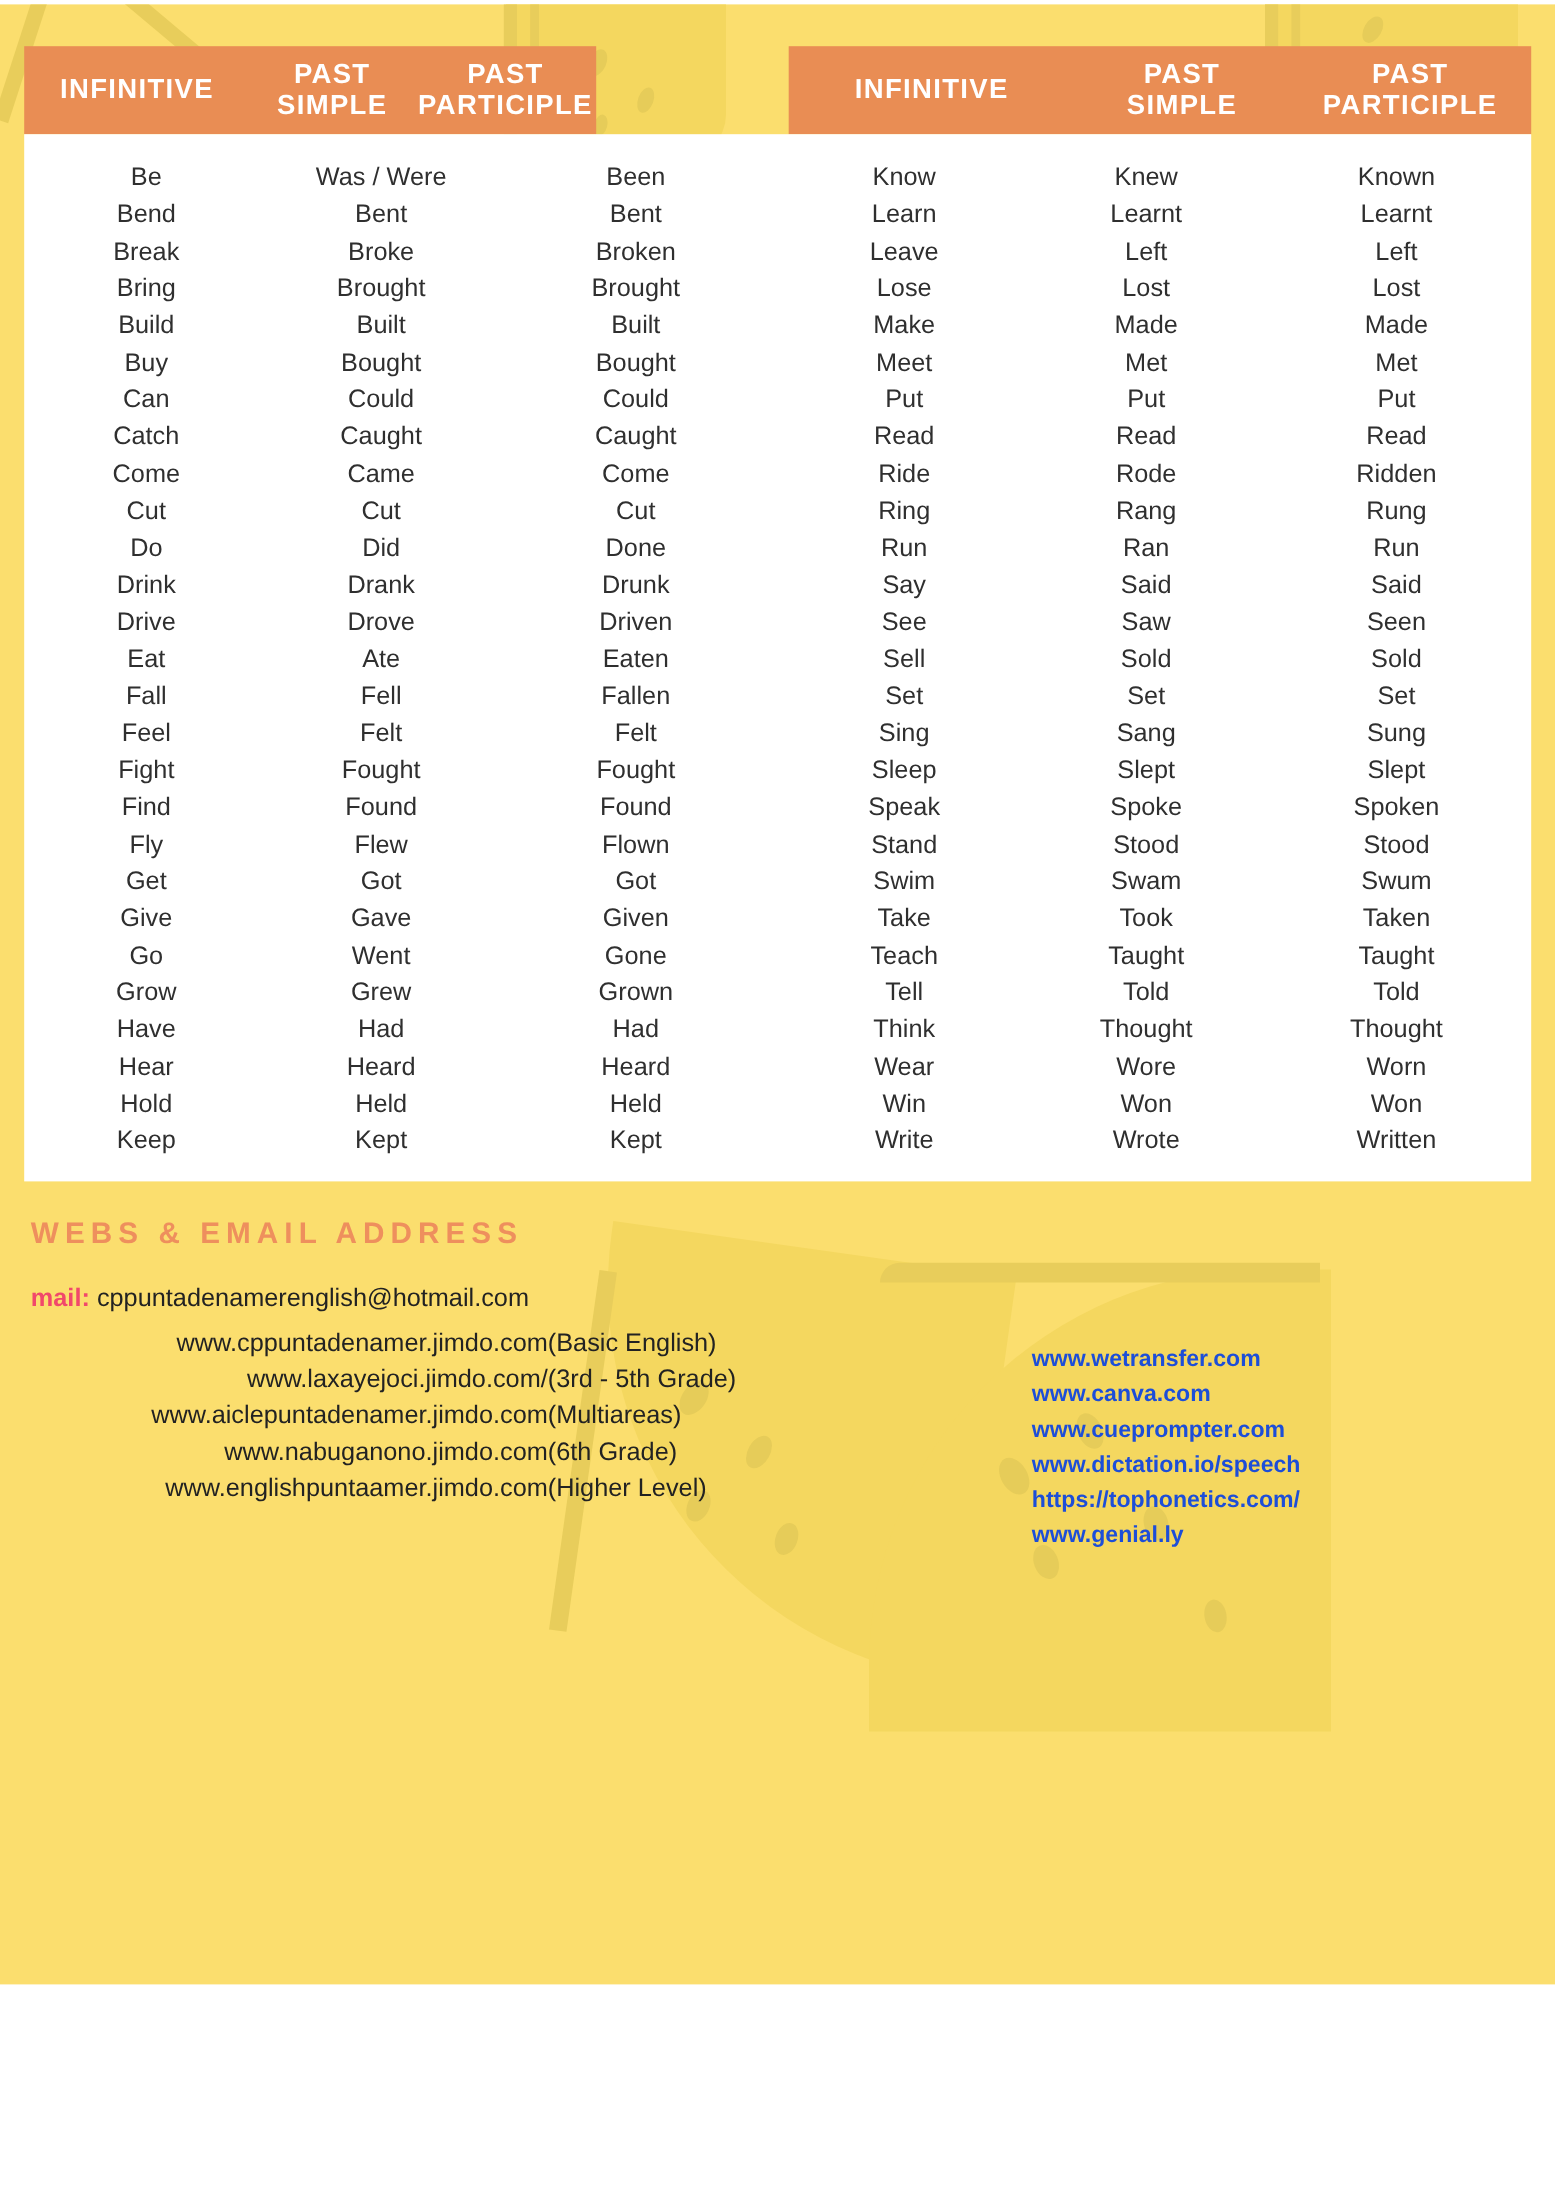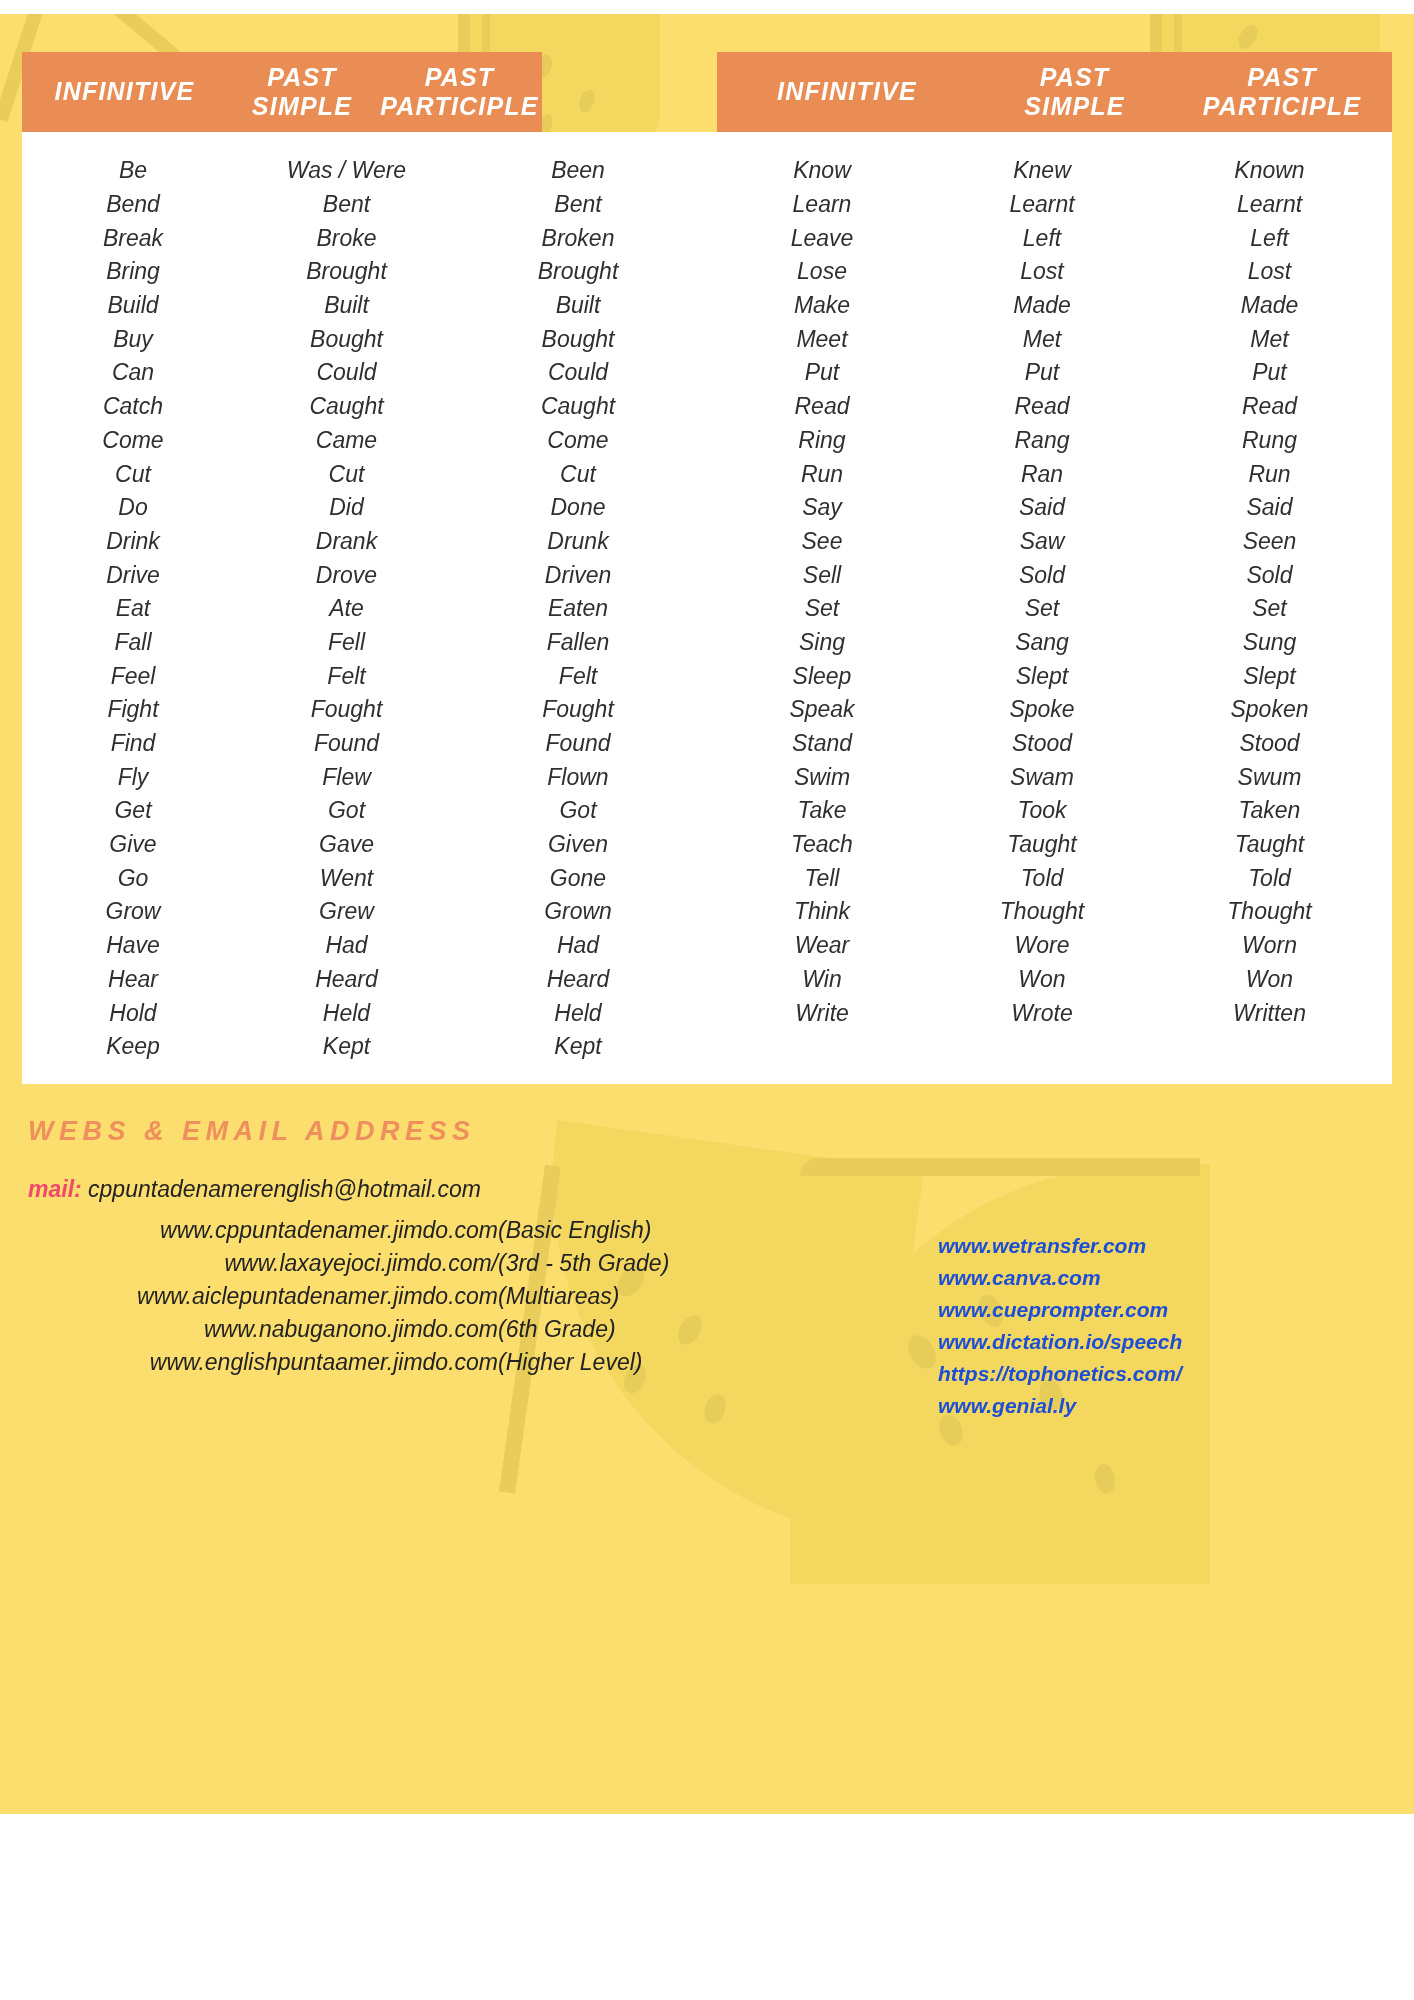--- a/index.html
+++ b/index.html
@@ -15,26 +15,25 @@
     width: 1414px;
     height: 2000px;
     background: #ffffff;
     overflow: hidden;
   }
 
   
   .poster {
     position: absolute;
     left: 0;
-    top: 14px;
+    top: 4px;
     width: 1414px;
     height: 1800px;
     background: #fbde6e;
     overflow: hidden;
-    font-style: italic;
   }
 
   
   .deco {
     position: absolute;
     pointer-events: none;
   }
   .melon {
     position: absolute;
     background: #f4d75f;
@@ -438,20 +437,25 @@
               <div class="cell col1">Put</div>
               <div class="cell col2">Put</div>
               <div class="cell col3">Put</div>
             </div>
             <div class="row">
               <div class="cell col1">Read</div>
               <div class="cell col2">Read</div>
               <div class="cell col3">Read</div>
             </div>
             <div class="row">
+              <div class="cell col1">Ride</div>
+              <div class="cell col2">Rode</div>
+              <div class="cell col3">Ridden</div>
+            </div>
+            <div class="row">
               <div class="cell col1">Ring</div>
               <div class="cell col2">Rang</div>
               <div class="cell col3">Rung</div>
             </div>
             <div class="row">
               <div class="cell col1">Run</div>
               <div class="cell col2">Ran</div>
               <div class="cell col3">Run</div>
             </div>
             <div class="row">

